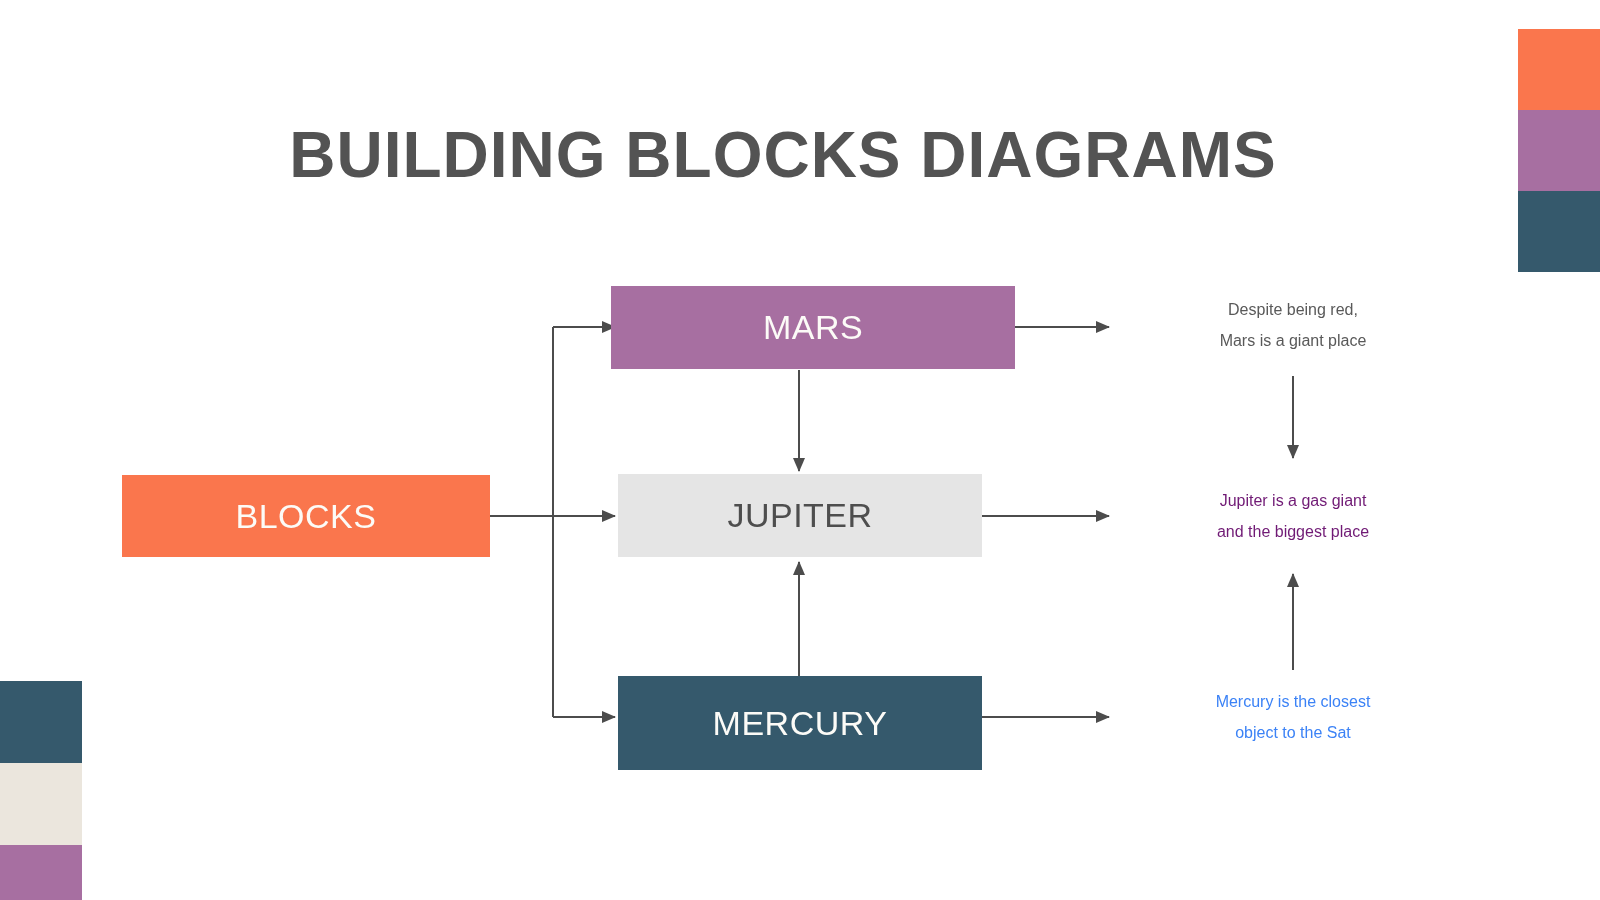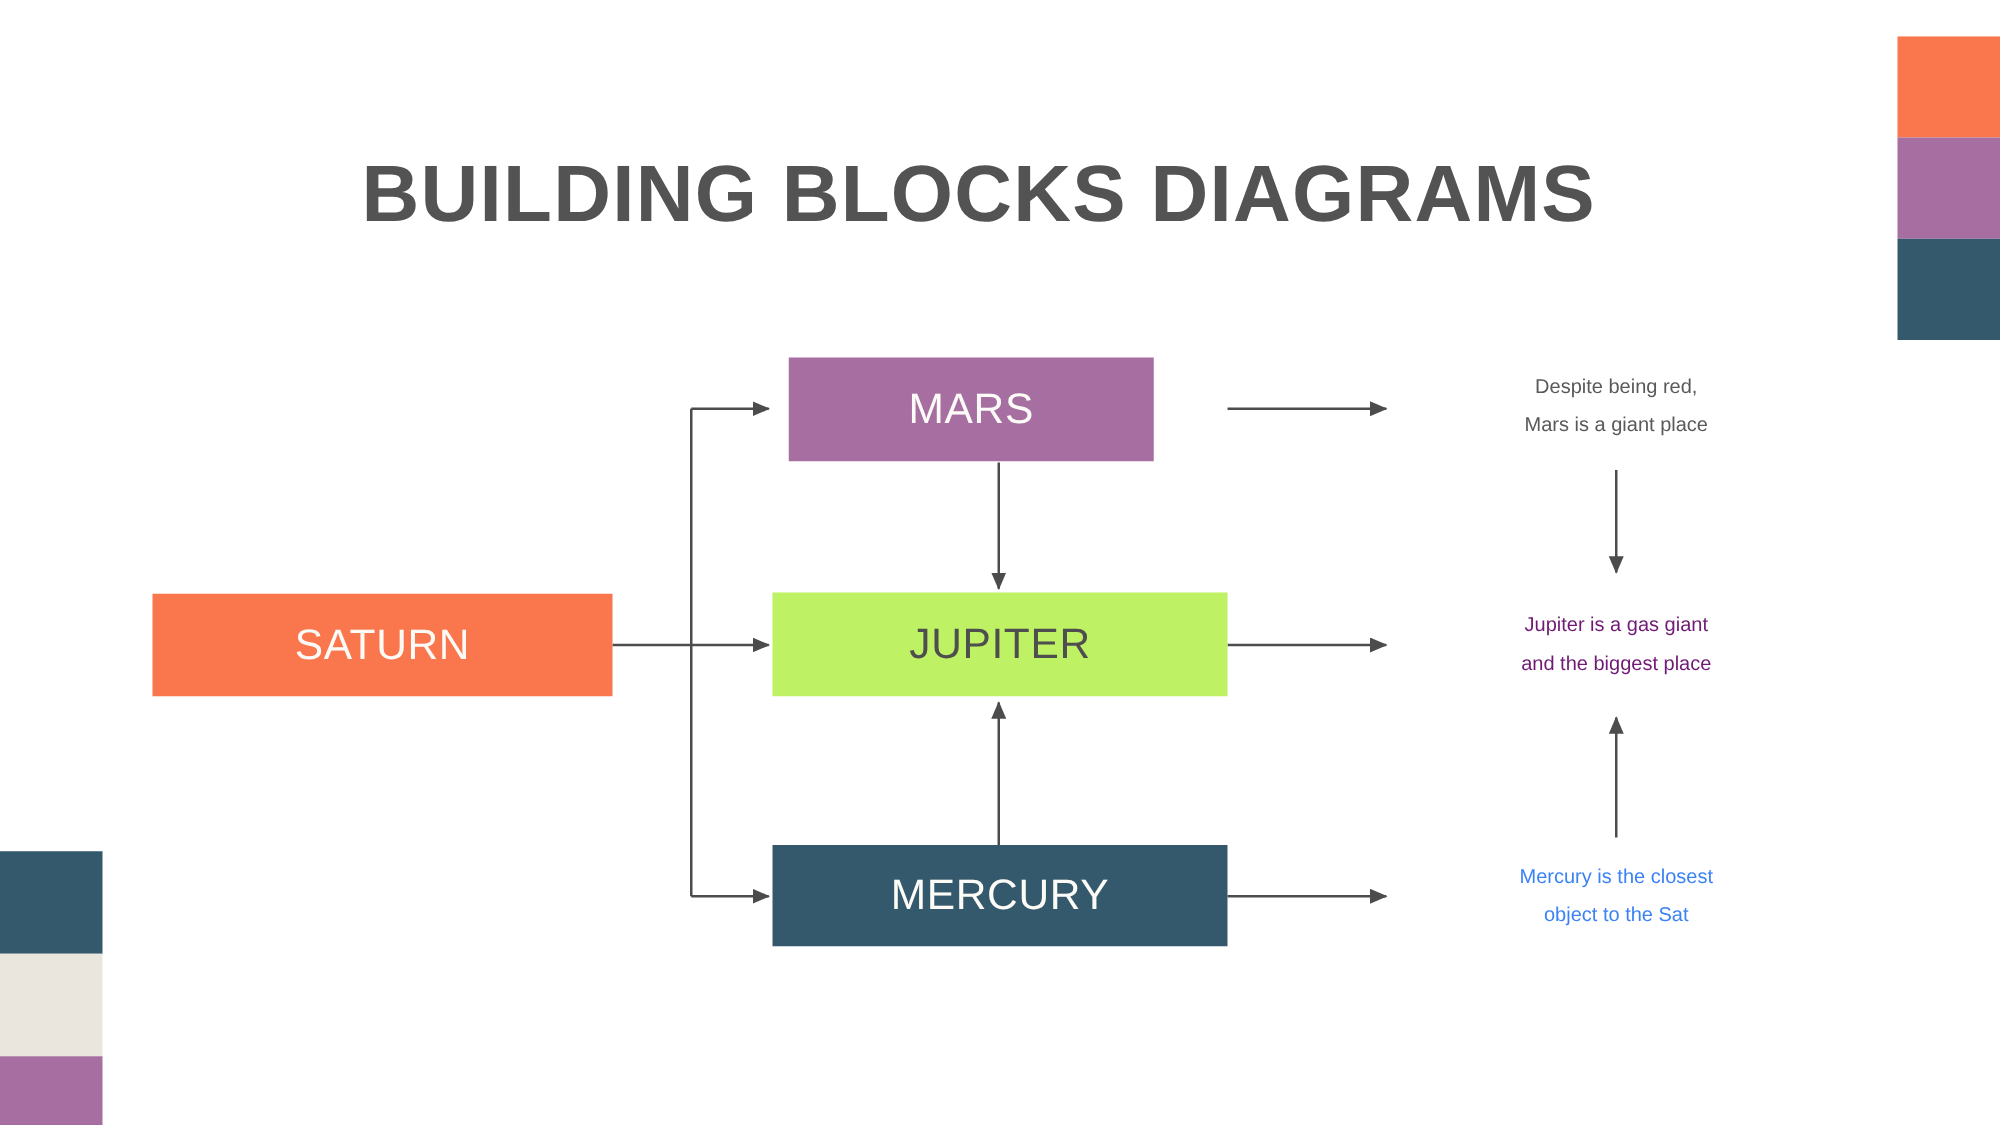--- a/index.html
+++ b/index.html
@@ -39,23 +39,23 @@
   .node {
     position: absolute;
     display: flex;
     align-items: center;
     justify-content: center;
     font-size: 34px;
     font-weight: 400;
     letter-spacing: 0.5px;
   }
   .node-saturn  { left: 122px; top: 446px; width: 368px; height: 82px; }
-  .node-mars    { left: 631px; top: 257px; width: 292px; height: 83px; }
+  .node-mars    { left: 611px; top: 257px; width: 404px; height: 83px; }
   .node-jupiter { left: 618px; top: 445px; width: 364px; height: 83px; }
-  .node-mercury { left: 618px; top: 647px; width: 364px; height: 81px; }
+  .node-mercury { left: 618px; top: 647px; width: 364px; height: 94px; }
   .note {
     position: absolute;
     left: 1113px;
     width: 360px;
     text-align: center;
     font-size: 16px;
     line-height: 31px;
   }
   .note span { display: block; }
   .note-mars    { top: 265px; }
@@ -109,26 +109,26 @@
 
       <path d="M799 341 V442" marker-end="url(#arrow)"></path>
       <path d="M799 647 V533" marker-end="url(#arrow)"></path>
 
       <path d="M1293 347 V429" marker-end="url(#arrow)"></path>
       <path d="M1293 641 V545" marker-end="url(#arrow)"></path>
     </g>
   </svg>
 
   <div class="node node-saturn" style="background-color: rgb(250, 118, 77);">
-    <span style="color: rgb(252, 251, 247);">SATURN</span>
+    <span style="color: rgb(252, 251, 247);">BLOCKS</span>
   </div>
   <div class="node node-mars" style="background-color: rgb(167, 111, 161);">
     <span style="color: rgb(252, 251, 247);">MARS</span>
   </div>
-  <div class="node node-jupiter" style="background-color: #bef264;">
+  <div class="node node-jupiter" style="background-color: #e5e5e5;">
     <span style="color: rgb(78, 78, 78);">JUPITER</span>
   </div>
   <div class="node node-mercury" style="background-color: rgb(53, 89, 108);">
     <span style="color: rgb(252, 251, 247);">MERCURY</span>
   </div>
 
   <div class="note note-mars" style="color: rgb(89, 89, 89);">
     <span>Despite being red,</span>
     <span>Mars is a giant place</span>
   </div>

